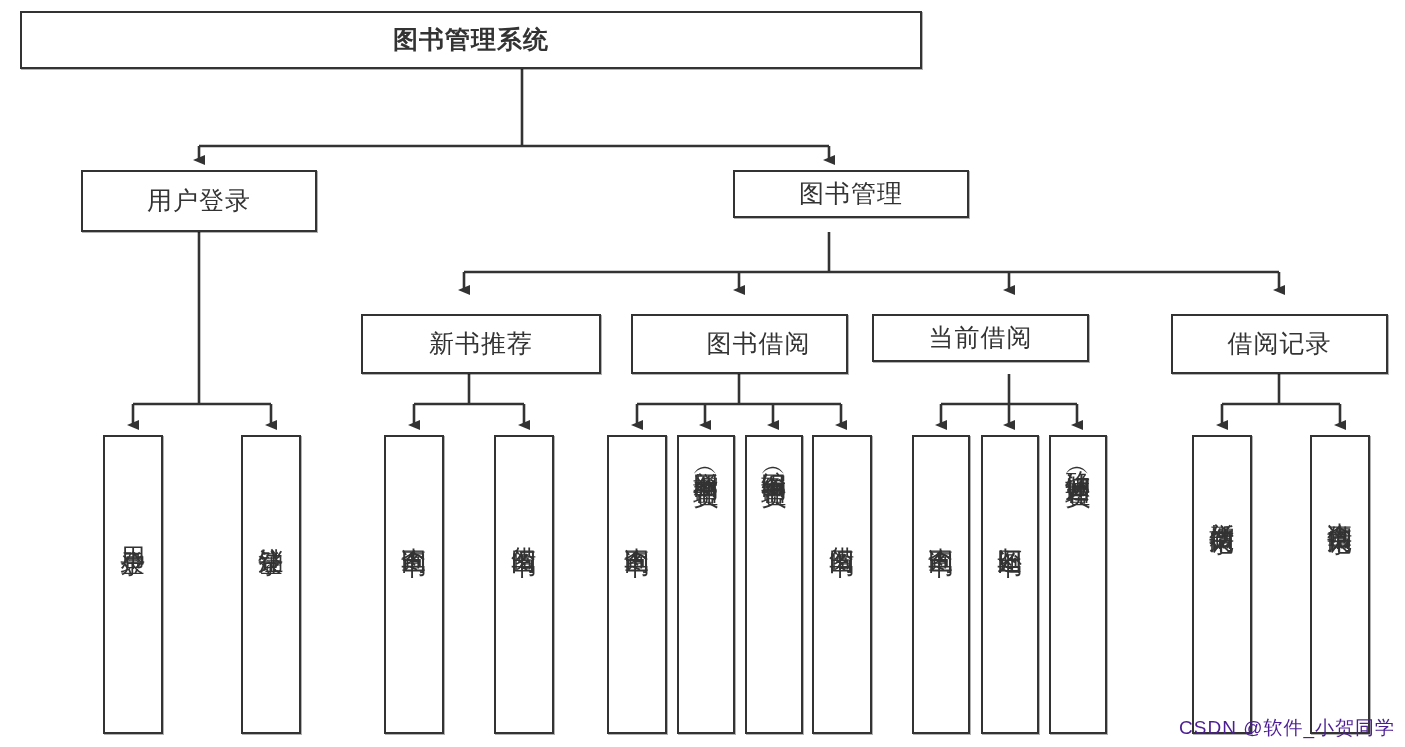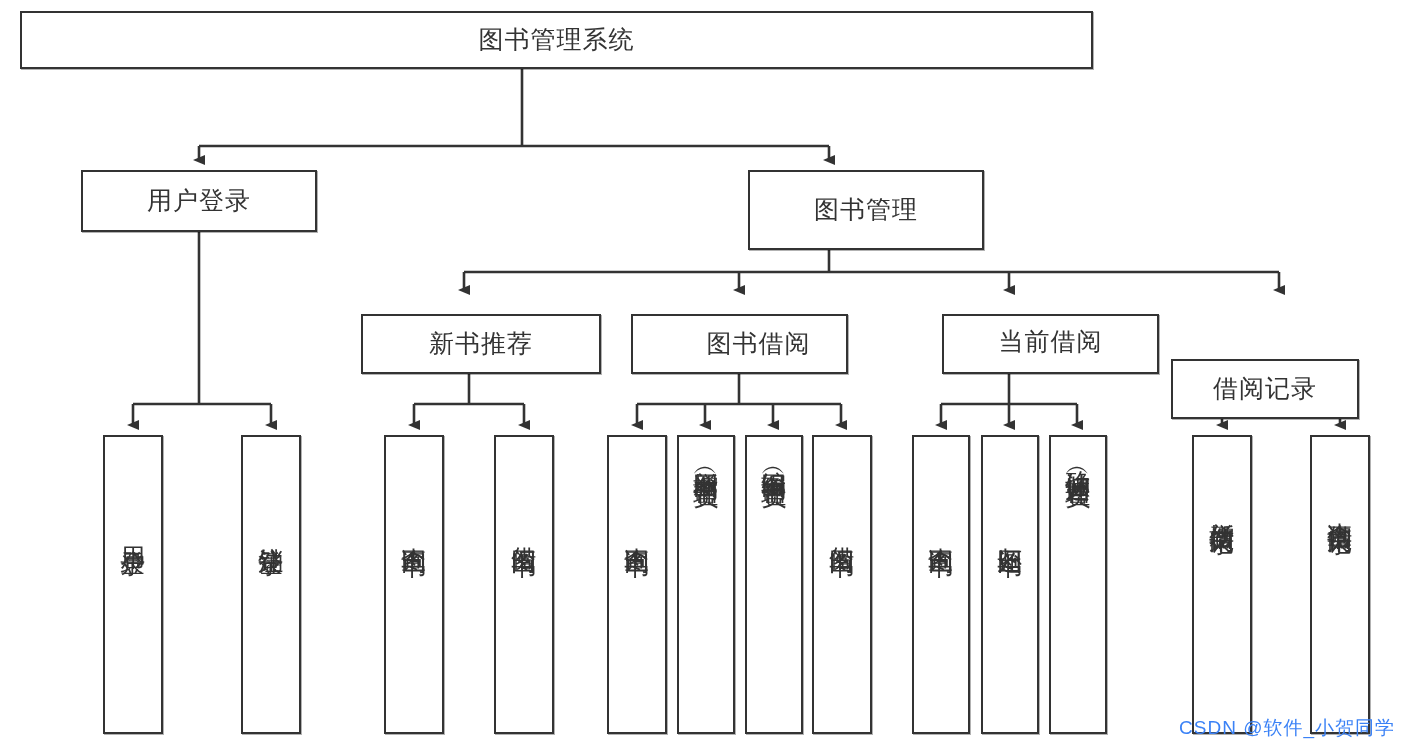--- a/index.html
+++ b/index.html
@@ -64,21 +64,21 @@
     margin-top: 55px;
   }
   .node.vert.top .vert-label {
     margin-top: 4px;
   }
   #watermark {
     position: absolute;
     right: 10px;
     bottom: 6px;
     font-size: 19px;
-    color: #3b82f6;
+    color: #4c1d95;
     letter-spacing: 1px;
     white-space: nowrap;
     user-select: none;
   }
 </style>
 </head>
 <body>
 
 <div id="canvas">
 
@@ -125,41 +125,41 @@
       <path d="M1009,404 L1009,425" marker-end="url(#arrow)"></path>
       <path d="M1077,404 L1077,425" marker-end="url(#arrow)"></path>
 
       <path d="M1279,374 L1279,404"></path>
       <path d="M1222,404 L1340,404"></path>
       <path d="M1222,404 L1222,425" marker-end="url(#arrow)"></path>
       <path d="M1340,404 L1340,425" marker-end="url(#arrow)"></path>
     </g>
   </svg>
 
-  <div class="node horiz" style="left:20px; top:11px; width:1073px; height:58px;">
+  <div class="node horiz" style="left:20px; top:11px; width:902px; height:58px;font-weight:bold;">
     <span>图书管理系统</span>
   </div>
 
   <div class="node horiz" style="left:81px; top:170px; width:236px; height:62px;">
     <span>用户登录</span>
   </div>
-  <div class="node horiz" style="left:748px; top:170px; width:236px; height:80px;">
+  <div class="node horiz" style="left:733px; top:170px; width:236px; height:48px;">
     <span>图书管理</span>
   </div>
 
   <div class="node horiz" style="left:361px; top:314px; width:240px; height:60px;">
     <span>新书推荐</span>
   </div>
   <div class="node horiz" style="left:631px; top:314px; width:217px; height:60px;padding-left:38px;">
     <span>图书借阅</span>
   </div>
-  <div class="node horiz" style="left:942px; top:314px; width:217px; height:60px;font-family:Liberation Mono, monospace;">
+  <div class="node horiz" style="left:872px; top:314px; width:217px; height:48px;">
     <span>当前借阅</span>
   </div>
-  <div class="node horiz" style="left:1171px; top:314px; width:188px; height:60px;margin-top:45px;">
+  <div class="node horiz" style="left:1171px; top:314px; width:217px; height:60px;">
     <span>借阅记录</span>
   </div>
 
   <div class="node vert mid" style="left:103px; top:435px; width:60px; height:299px;">
     <span class="vert-label">用户登录</span>
   </div>
   <div class="node vert mid" style="left:241px; top:435px; width:60px; height:299px;">
     <span class="vert-label">注销登录</span>
   </div>
 

